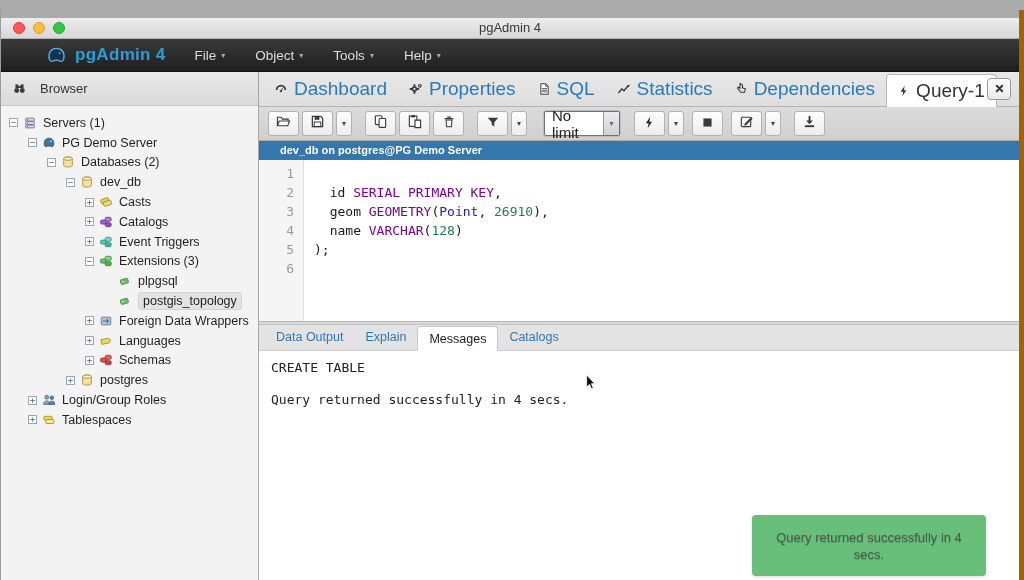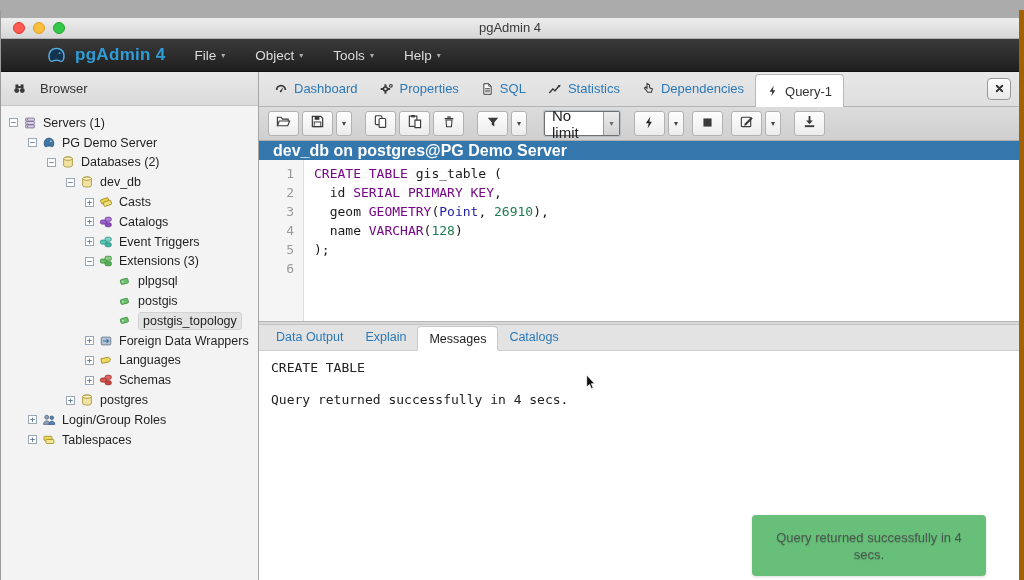--- a/index.html
+++ b/index.html
@@ -34,39 +34,39 @@
   .expander { width:9px; height:9px; border:1px solid #9aa7b6; background:#fff; color:#4a6785;
               font-size:9px; line-height:7px; text-align:center; margin-right:5px; flex:none; font-family:"DejaVu Sans Mono",monospace; }
   .exp-spacer { width:14px; flex:none; }
   .t-icon { width:15px; height:15px; margin-right:5px; flex:none; display:flex; align-items:center; }
   .t-label.sel { background:#e3e3e3; border-radius:3px; padding:1px 4px; border:1px solid #d2d2d2; }
   
   .main { flex:1; display:flex; flex-direction:column; min-width:0; }
   .tabstrip { height:35px; background:linear-gradient(#e8e8e8,#dedede); border-bottom:1px solid #b3b3b3;
               display:flex; align-items:flex-end; padding-left:4px; position:relative; }
   .tab { height:35px; display:inline-flex; align-items:center; gap:6px; padding:16px 11px;
-         color:#2c79b8; font-size:13px; cursor:default; }
+         color:#2c79b8; font-size:19px; cursor:default; }
   .tab.active { height:30px; background:#fff; border:1px solid #b9b9b9; border-bottom:none;
                 border-radius:4px 4px 0 0; color:#333; margin-bottom:-1px; }
   .tab .ticon { display:flex; align-items:center; }
   .tab-close { position:absolute; right:8px; top:6px; width:24px; height:22px; border:1px solid #999;
                border-radius:4px; background:linear-gradient(#fff,#e9e9e9); display:flex; align-items:center; justify-content:center; }
   .toolbar { height:34px; background:linear-gradient(#dcdcdc,#cfcfcf); border-bottom:1px solid #adadad;
              display:flex; align-items:center; padding-left:9px; }
   .tbtn { height:25px; min-width:31px; display:inline-flex; align-items:center; justify-content:center;
           background:linear-gradient(#fefefe,#ececec); border:1px solid #b2b2b2; border-radius:3px; margin-right:3px; }
   .tbtn.caretbtn { min-width:16px; font-size:8px; color:#444; }
   .tgap { width:10px; } .tgap-sm { width:5px; }
   .limit-select { display:inline-flex; align-items:center; height:25px; border:1px solid #707070;
                   box-shadow:0 0 0 1px #b7bec4; background:#fff; margin:0 4px; border-radius:2px; }
   .limit-select .val { font-size:15px; color:#222; padding:0 7px; width:58px; }
   .limit-select .dd { width:16px; height:23px; background:linear-gradient(#ececec,#d2d2d2);
                       border-left:1px solid #9a9a9a; display:flex; align-items:center; justify-content:center;
                       font-size:8px; color:#666; }
-  .connbar { height:19px; color:#fff; font-size:16px; font-weight:bold; line-height:19px; padding-left:14px;
+  .connbar { height:19px; color:#fff; font-size:11px; font-weight:bold; line-height:19px; padding-left:21px;
              background:var(--accent,#3477ad); }
   .editor { height:161px; position:relative; overflow:hidden;
             background:linear-gradient(to right,#f5f5f5 0,#f5f5f5 44px,#ddd 44px,#ddd 45px,#fff 45px);
             font-family:"DejaVu Sans Mono",monospace; font-size:13px; padding-top:4px; }
   .ed-row { display:flex; height:19px; line-height:19px; }
   .ed-num { width:44px; text-align:right; padding-right:9px; color:#9a9a9a; flex:none; }
   .ed-code { padding-left:11px; white-space:pre; color:#1a1a1a; }
   .tok-kw { color:var(--kw,#770788); } .tok-num { color:var(--num,#1e7d4e); }
   .tok-type { color:var(--type,#2222aa); } .tok-id { color:#1a1a1a; }
   .splitter { height:4px; background:#d8d8d8; border-top:1px solid #b5b5b5; border-bottom:1px solid #c4c4c4; }
@@ -253,32 +253,20 @@
           <div class="tree-row" style="padding-left: 103px;">
             <span class="exp-spacer"></span>
             <span class="t-icon">
               <svg viewBox="0 0 16 16" width="13" height="13">
                 <g transform="rotate(-14 8 8)">
                   <rect x="3.2" y="4.8" width="9.4" height="6" rx="1.4" fill="#6cc06c" stroke="#3f8f3f"></rect>
                   <circle cx="6" cy="7.8" r="1" fill="#d6eed6"></circle>
                 </g>
               </svg>
             </span>
-            <span class="t-label">postgis</span>
-          </div>
-          <div class="tree-row" style="padding-left: 103px;">
-            <span class="exp-spacer"></span>
-            <span class="t-icon">
-              <svg viewBox="0 0 16 16" width="13" height="13">
-                <g transform="rotate(-14 8 8)">
-                  <rect x="3.2" y="4.8" width="9.4" height="6" rx="1.4" fill="#6cc06c" stroke="#3f8f3f"></rect>
-                  <circle cx="6" cy="7.8" r="1" fill="#d6eed6"></circle>
-                </g>
-              </svg>
-            </span>
             <span class="t-label sel">postgis_topology</span>
           </div>
           <div class="tree-row" style="padding-left: 84px;">
             <span class="expander">+</span>
             <span class="t-icon">
               <svg viewBox="0 0 16 16" width="14" height="14">
                 <rect x="2.6" y="3.6" width="10.8" height="8.8" rx="1" fill="#b9c4d2" stroke="#63718a"></rect>
                 <path d="M4.6 8h6M8.6 5.8 10.8 8l-2.2 2.2" stroke="#2e6da4" fill="none" stroke-width="1.2"></path>
               </svg>
             </span>
@@ -489,21 +477,20 @@
             <span><svg viewBox="0 0 16 16" width="15" height="15">
                 <path fill="#3a3a3a" d="M7 2h2v5h2.6L8 11 4.4 7H7z"></path>
                 <rect x="3" y="12" width="10" height="2" fill="#3a3a3a"></rect>
               </svg></span>
           </div>
         </div>
       <div class="connbar">dev_db on postgres@PG Demo Server</div>
       <div class="editor" id="editor">
           <div class="ed-row">
             <span class="ed-num">1</span>
-            <span class="ed-code"><span class="tok-kw">CREATE TABLE </span><span class="tok-id">gis_table (</span></span>
           </div>
           <div class="ed-row">
             <span class="ed-num">2</span>
             <span class="ed-code"><span class="tok-id">  id </span><span class="tok-kw">SERIAL PRIMARY KEY</span><span class="tok-id">,</span></span>
           </div>
           <div class="ed-row">
             <span class="ed-num">3</span>
             <span class="ed-code"><span class="tok-id">  geom </span><span class="tok-kw">GEOMETRY</span><span class="tok-id">(</span><span class="tok-type">Point</span><span class="tok-id">, </span><span class="tok-num">26910</span><span class="tok-id">),</span></span>
           </div>
           <div class="ed-row">

